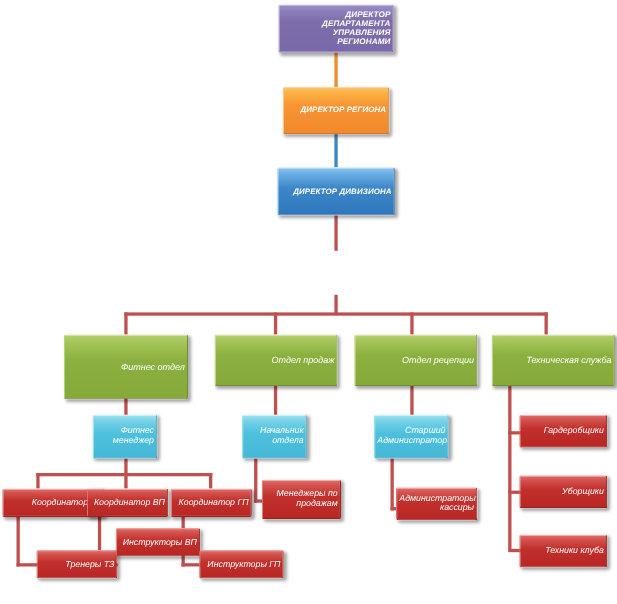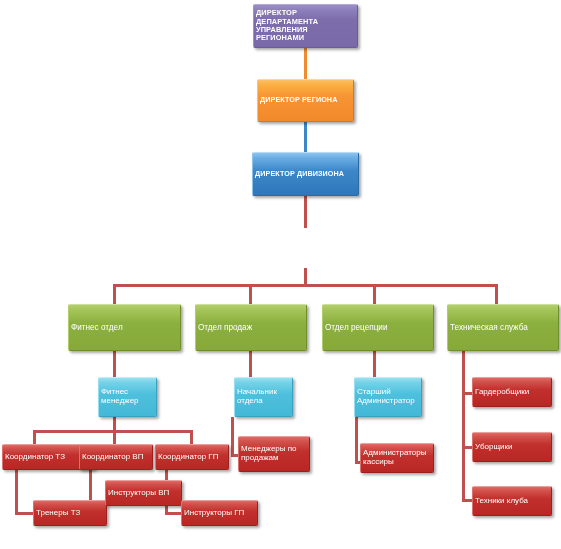--- a/index.html
+++ b/index.html
@@ -14,28 +14,29 @@
     background: #ffffff;
     font-family: "Liberation Sans", sans-serif;
     overflow: hidden;
   }
   .node {
     position: absolute;
     box-sizing: border-box;
     display: flex;
     align-items: center;
     justify-content: center;
-    text-align: left;
+    text-align: right;
     color: #ffffff;
     line-height: 1.12;
     border-radius: 2px;
     box-shadow: 2px 2px 3px rgba(0,0,0,0.35);
     z-index: 5;
     overflow: hidden;
     padding: 1px 2px;
+    font-style: italic;
   }
   .node .txt {
     display: block;
     width: 100%;
     white-space: pre-line;
   }
 
   
   .c-purple {
     background: linear-gradient(to bottom, #9b8ec4 0%, #8d7fbb 12%, #7d6dab 35%, #7a69a8 100%);
@@ -86,21 +87,21 @@
     z-index: 1;
   }
   .l-orange { background: #f08c2e; }
   .l-blue   { background: #3d87c9; }
   .l-red    { background: #c0504d; }
 
   
   .fs-root  { font-size: 7.4px;  font-weight: bold; letter-spacing: .1px; }
   .fs-lvl   { font-size: 7.2px;  font-weight: bold; letter-spacing: .1px; }
   .fs-dept  { font-size: 8.2px;  font-weight: normal; }
-  .fs-mgr   { font-size: 8px;    font-weight: normal; margin-left: 14px; }
+  .fs-mgr   { font-size: 8px;    font-weight: normal; }
   .fs-leaf  { font-size: 8px;    font-weight: normal; }
 </style>
 </head>
 <body>
 
 <div id="canvas">
 
   <div class="link l-orange" style="left:304px; top:48px; width:3px; height:31px;"></div>
 
   <div class="link l-blue" style="left:304px; top:122px; width:3px; height:30px;"></div>
@@ -153,21 +154,21 @@
 
   <div class="node c-orange fs-lvl" style="left:257px; top:79px; width:97px; height:43px;">
     <span class="txt">ДИРЕКТОР РЕГИОНА</span>
   </div>
 
   <div class="node c-blue fs-lvl" style="left:252px; top:152px; width:107px; height:44px;">
     <span class="txt">ДИРЕКТОР ДИВИЗИОНА</span>
   </div>
 
 
-  <div class="node c-green fs-dept" style="left:68px; top:304px; width:113px; height:47px;">
+  <div class="node c-green fs-dept" style="left:58px; top:304px; width:113px; height:59px;">
     <span class="txt">Фитнес отдел</span>
   </div>
   <div class="node c-green fs-dept" style="left:195px; top:304px; width:112px; height:47px;">
     <span class="txt">Отдел продаж</span>
   </div>
   <div class="node c-green fs-dept" style="left:322px; top:304px; width:112px; height:47px;">
     <span class="txt">Отдел рецепции</span>
   </div>
   <div class="node c-green fs-dept" style="left:447px; top:304px; width:112px; height:47px;">
     <span class="txt">Техническая служба</span>

